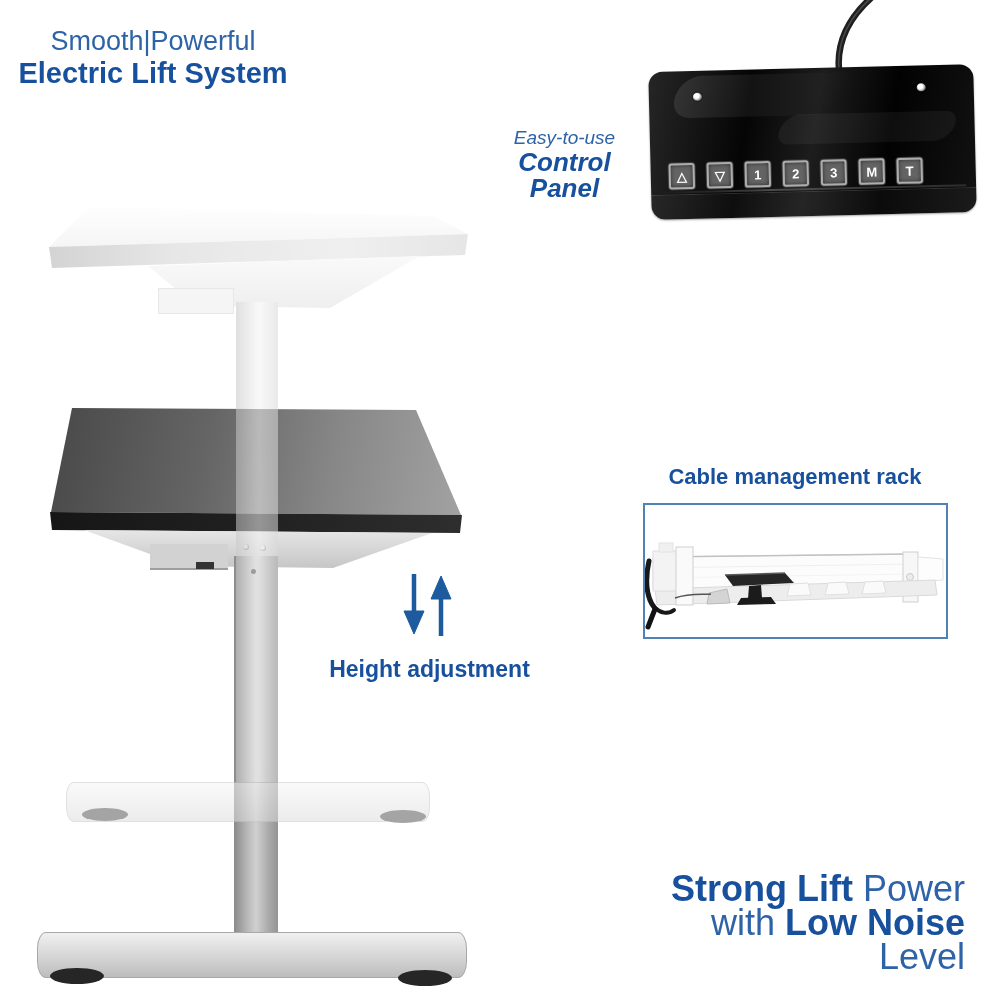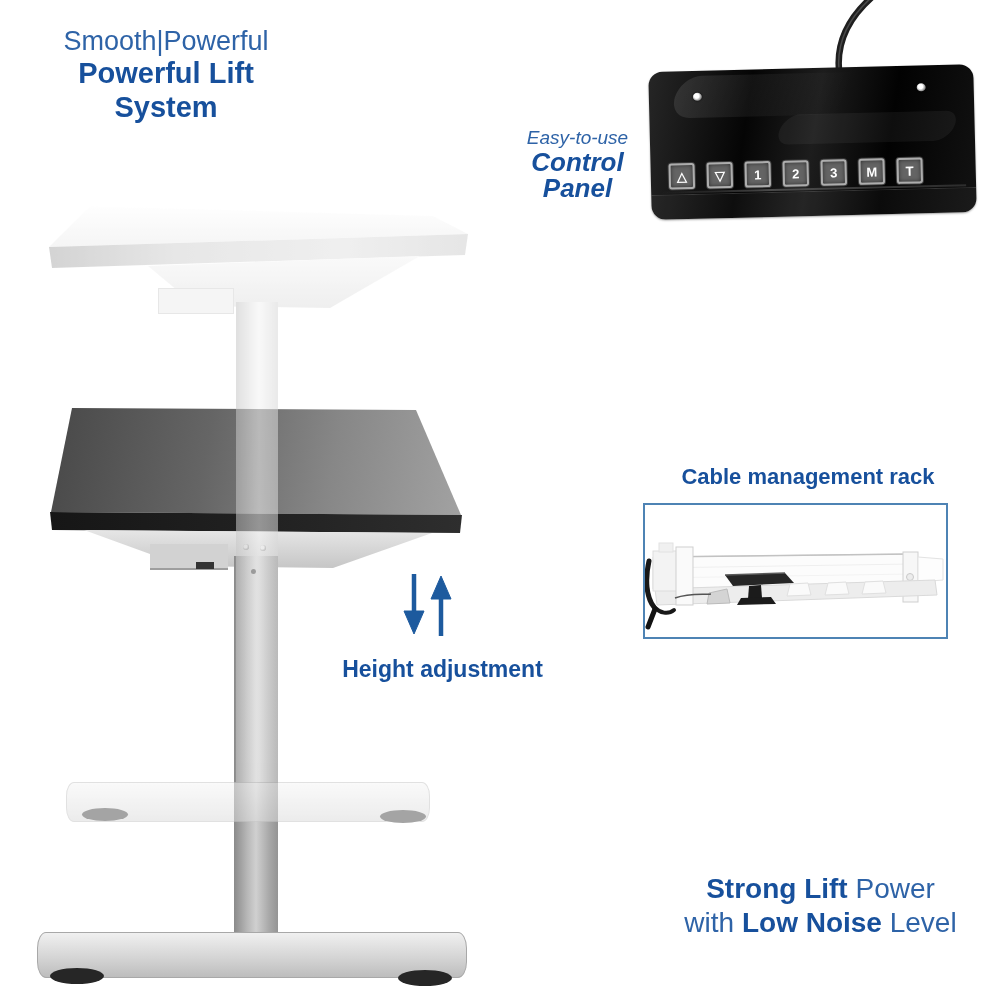--- a/index.html
+++ b/index.html
@@ -1,38 +1,38 @@
 <!DOCTYPE html>
 <html><head>
 <meta charset="utf-8">
 <style>
   html,body{margin:0;padding:0;background:#fff;}
   .stage{position:relative;width:1000px;height:1000px;background:#fff;overflow:hidden;
          font-family:"Liberation Sans",sans-serif;}
   .abs{position:absolute;}
-  .ctr{text-align:center;margin-left:13px;}
+  .ctr{text-align:center;}
 
   
   .hdr{left:18px;top:26px;width:270px;}
   .hdr-tag{font-size:27px;font-weight:400;color:#2e63a7;line-height:30px;}
   .hdr-title{font-size:29px;font-weight:700;color:#17509c;line-height:34px;}
 
   .cap{left:487px;top:126px;width:155px;font-style:italic;}
   .cap1{font-size:19px;color:#2e63a7;line-height:23px;}
   .cap2{font-size:26px;font-weight:700;color:#17509c;line-height:26px;}
 
   .motor-note{left:272px;top:314px;width:335px;}
   .note-title{font-size:23px;font-weight:700;color:#17509c;line-height:28px;}
   .note-sub{font-size:21px;color:#2e63a7;line-height:26px;}
 
   .height-note{left:322px;top:655px;width:215px;}
 
   .rack-title{left:640px;top:464px;width:310px;font-size:22px;font-weight:700;color:#17509c;}
 
-  .power-note{left:650px;top:872px;width:315px;font-size:28px;color:#2e63a7;line-height:34px;}
+  .power-note{left:650px;top:872px;width:315px;font-size:36px;color:#2e63a7;line-height:34px;text-align:right;}
   .power-note b{color:#17509c;font-weight:700;}
 
   
   .panel{left:650px;top:68px;width:325px;height:148px;border-radius:14px;
          transform:rotate(-1.4deg);
          background:linear-gradient(100deg,#262626 0%,#050505 30%,#1d1d1d 50%,#020202 72%,#121212 100%);
          box-shadow:0 1px 2px rgba(0,0,0,.35);}
   .gloss1{left:26px;top:5px;width:265px;height:42px;border-radius:22px;transform:skewX(-18deg);
           background:linear-gradient(95deg,rgba(255,255,255,.10),rgba(255,255,255,0) 65%);}
   .gloss2{left:130px;top:46px;width:175px;height:30px;border-radius:16px;transform:skewX(-24deg);
@@ -103,21 +103,21 @@
 
   .arrows-svg{left:398px;top:566px;}
 </style>
 </head>
 <body>
 
 <div class="stage">
 
   <div class="abs hdr ctr">
     <div class="hdr-tag">Smooth|Powerful</div>
-    <div class="hdr-title">Powerful Lift System</div>
+    <div class="hdr-title">Electric Lift System</div>
   </div>
 
   <svg class="abs cable-svg" width="140" height="85">
     <path d="M50,78 C44,44 58,16 88,-8" fill="none" stroke="#1f1f1f" stroke-width="6.5" stroke-linecap="round"></path>
     <path d="M50,78 C44,44 58,16 88,-8" fill="none" stroke="#4a4a4a" stroke-width="1.5" stroke-linecap="round"></path>
   </svg>
   <div class="abs panel">
     <div class="abs gloss1"></div>
     <div class="abs gloss2"></div>
     <div class="abs seam"></div>

